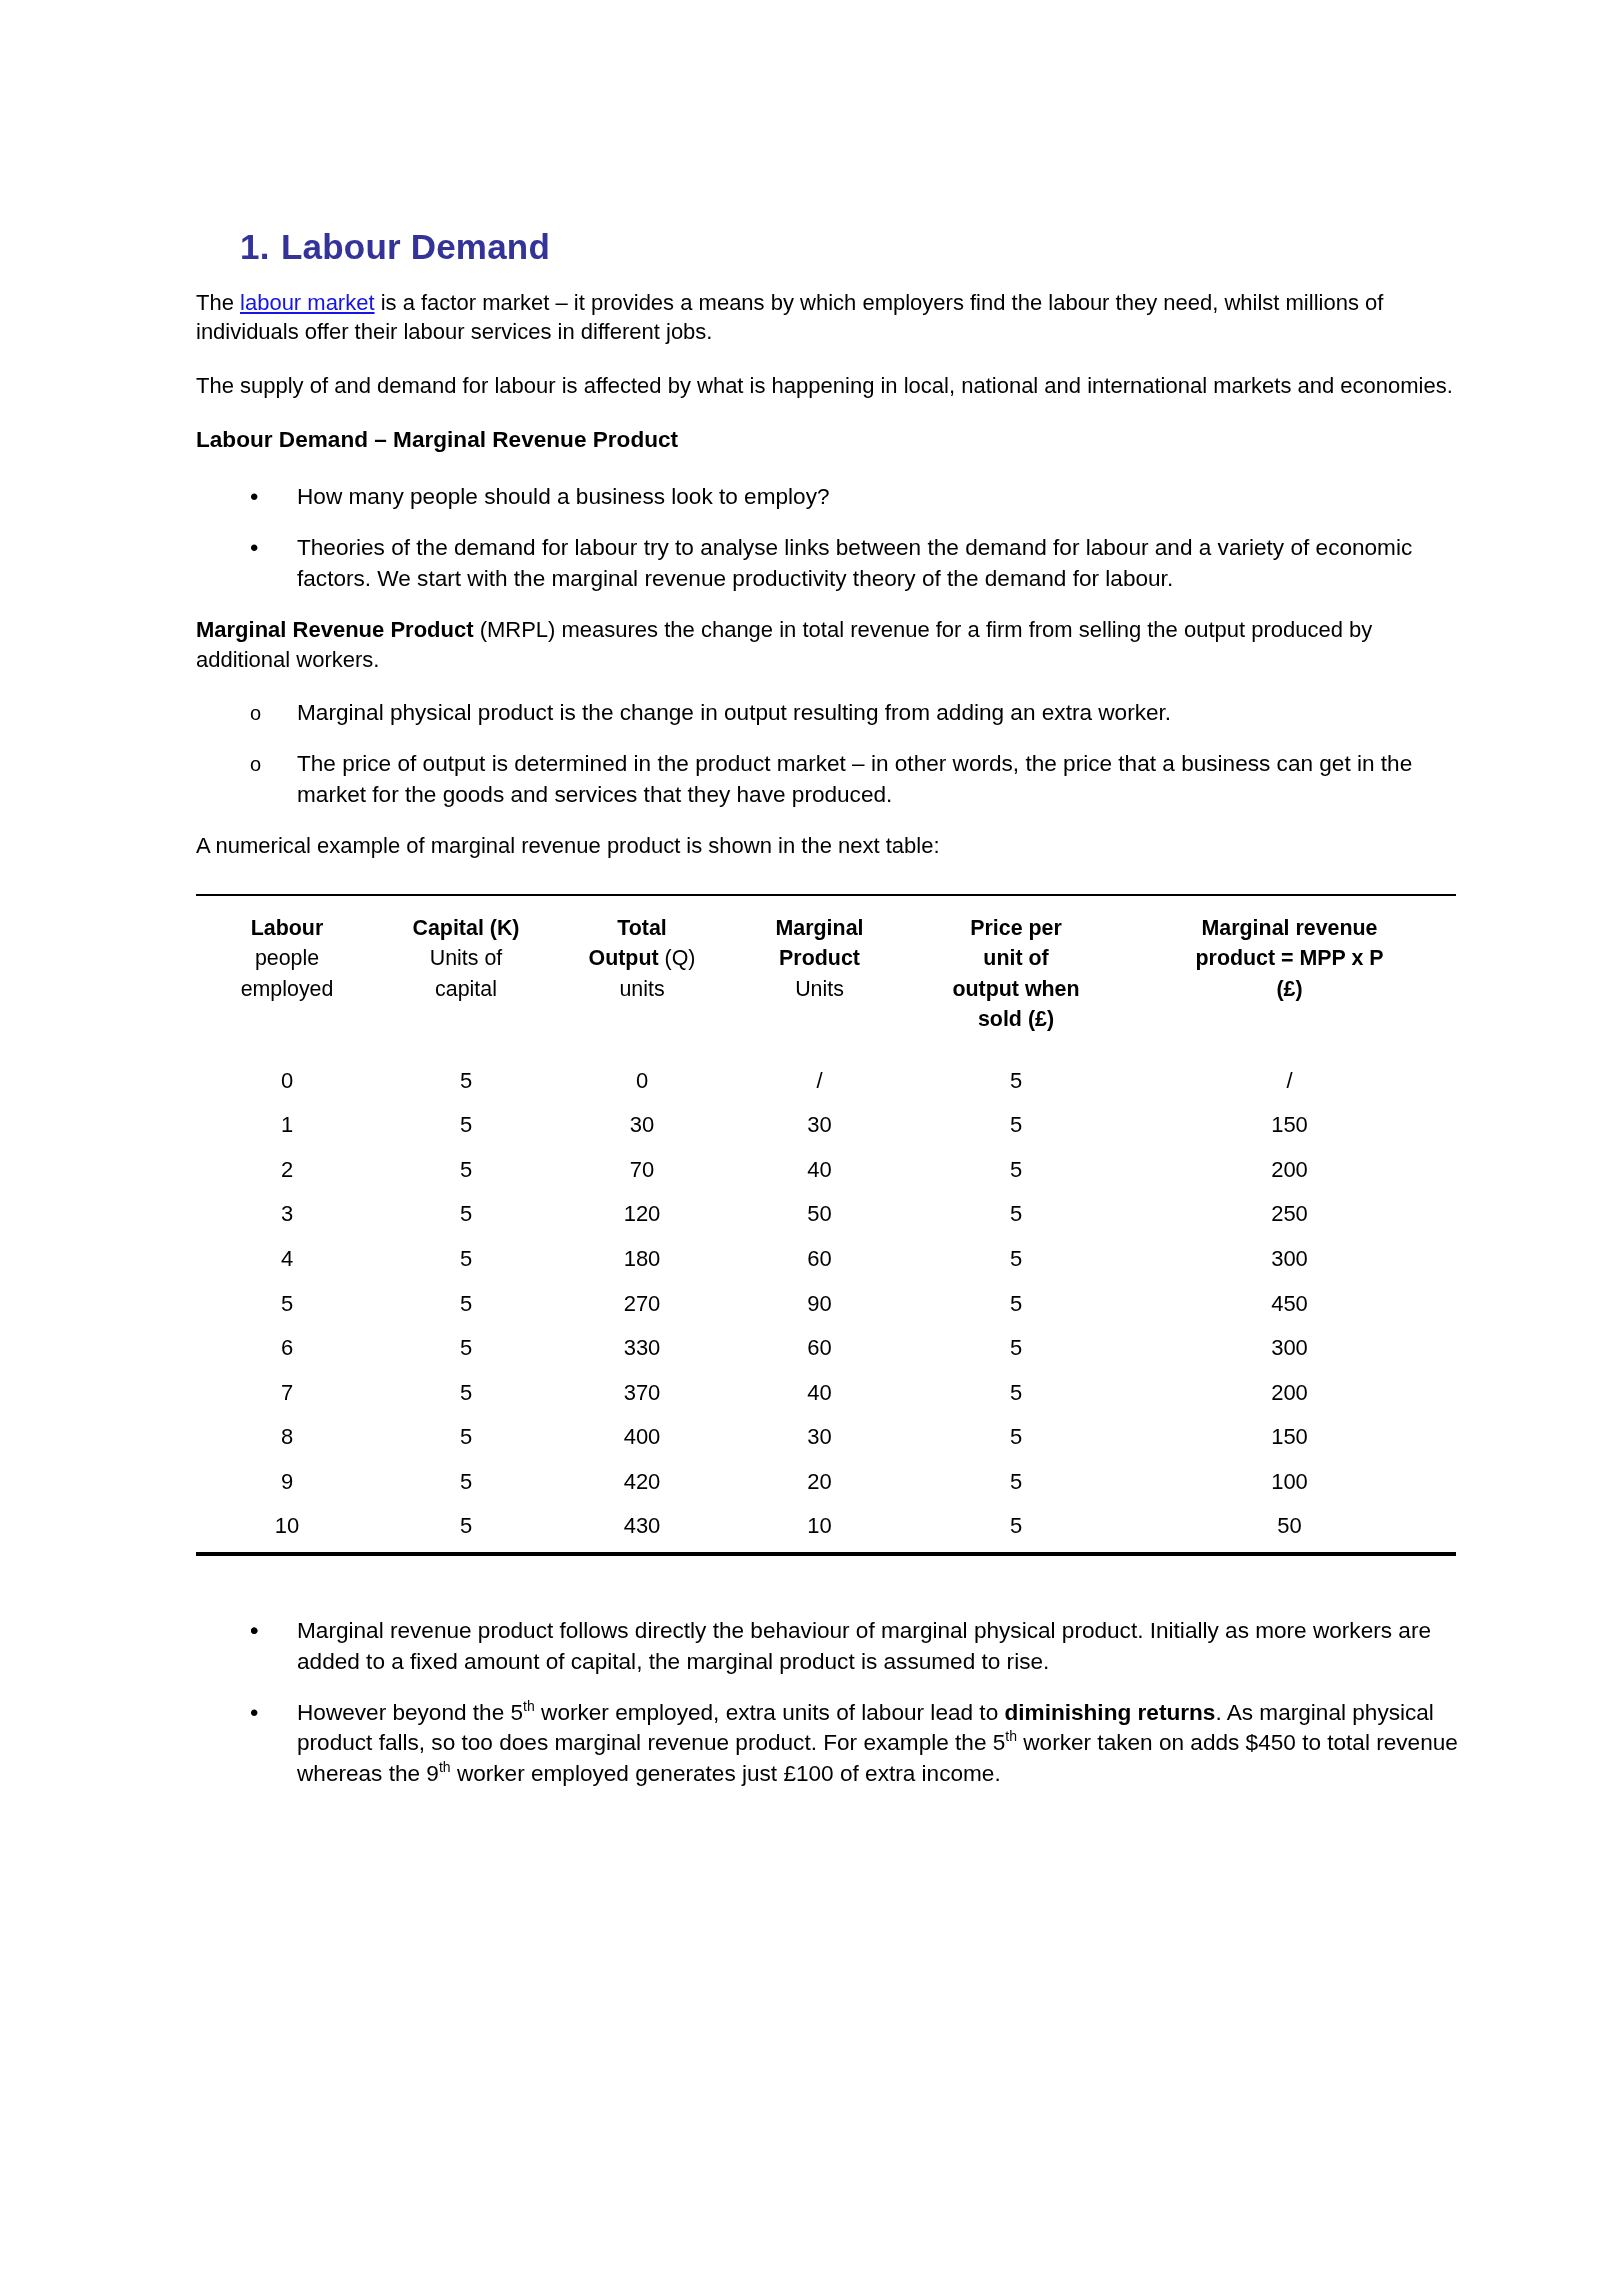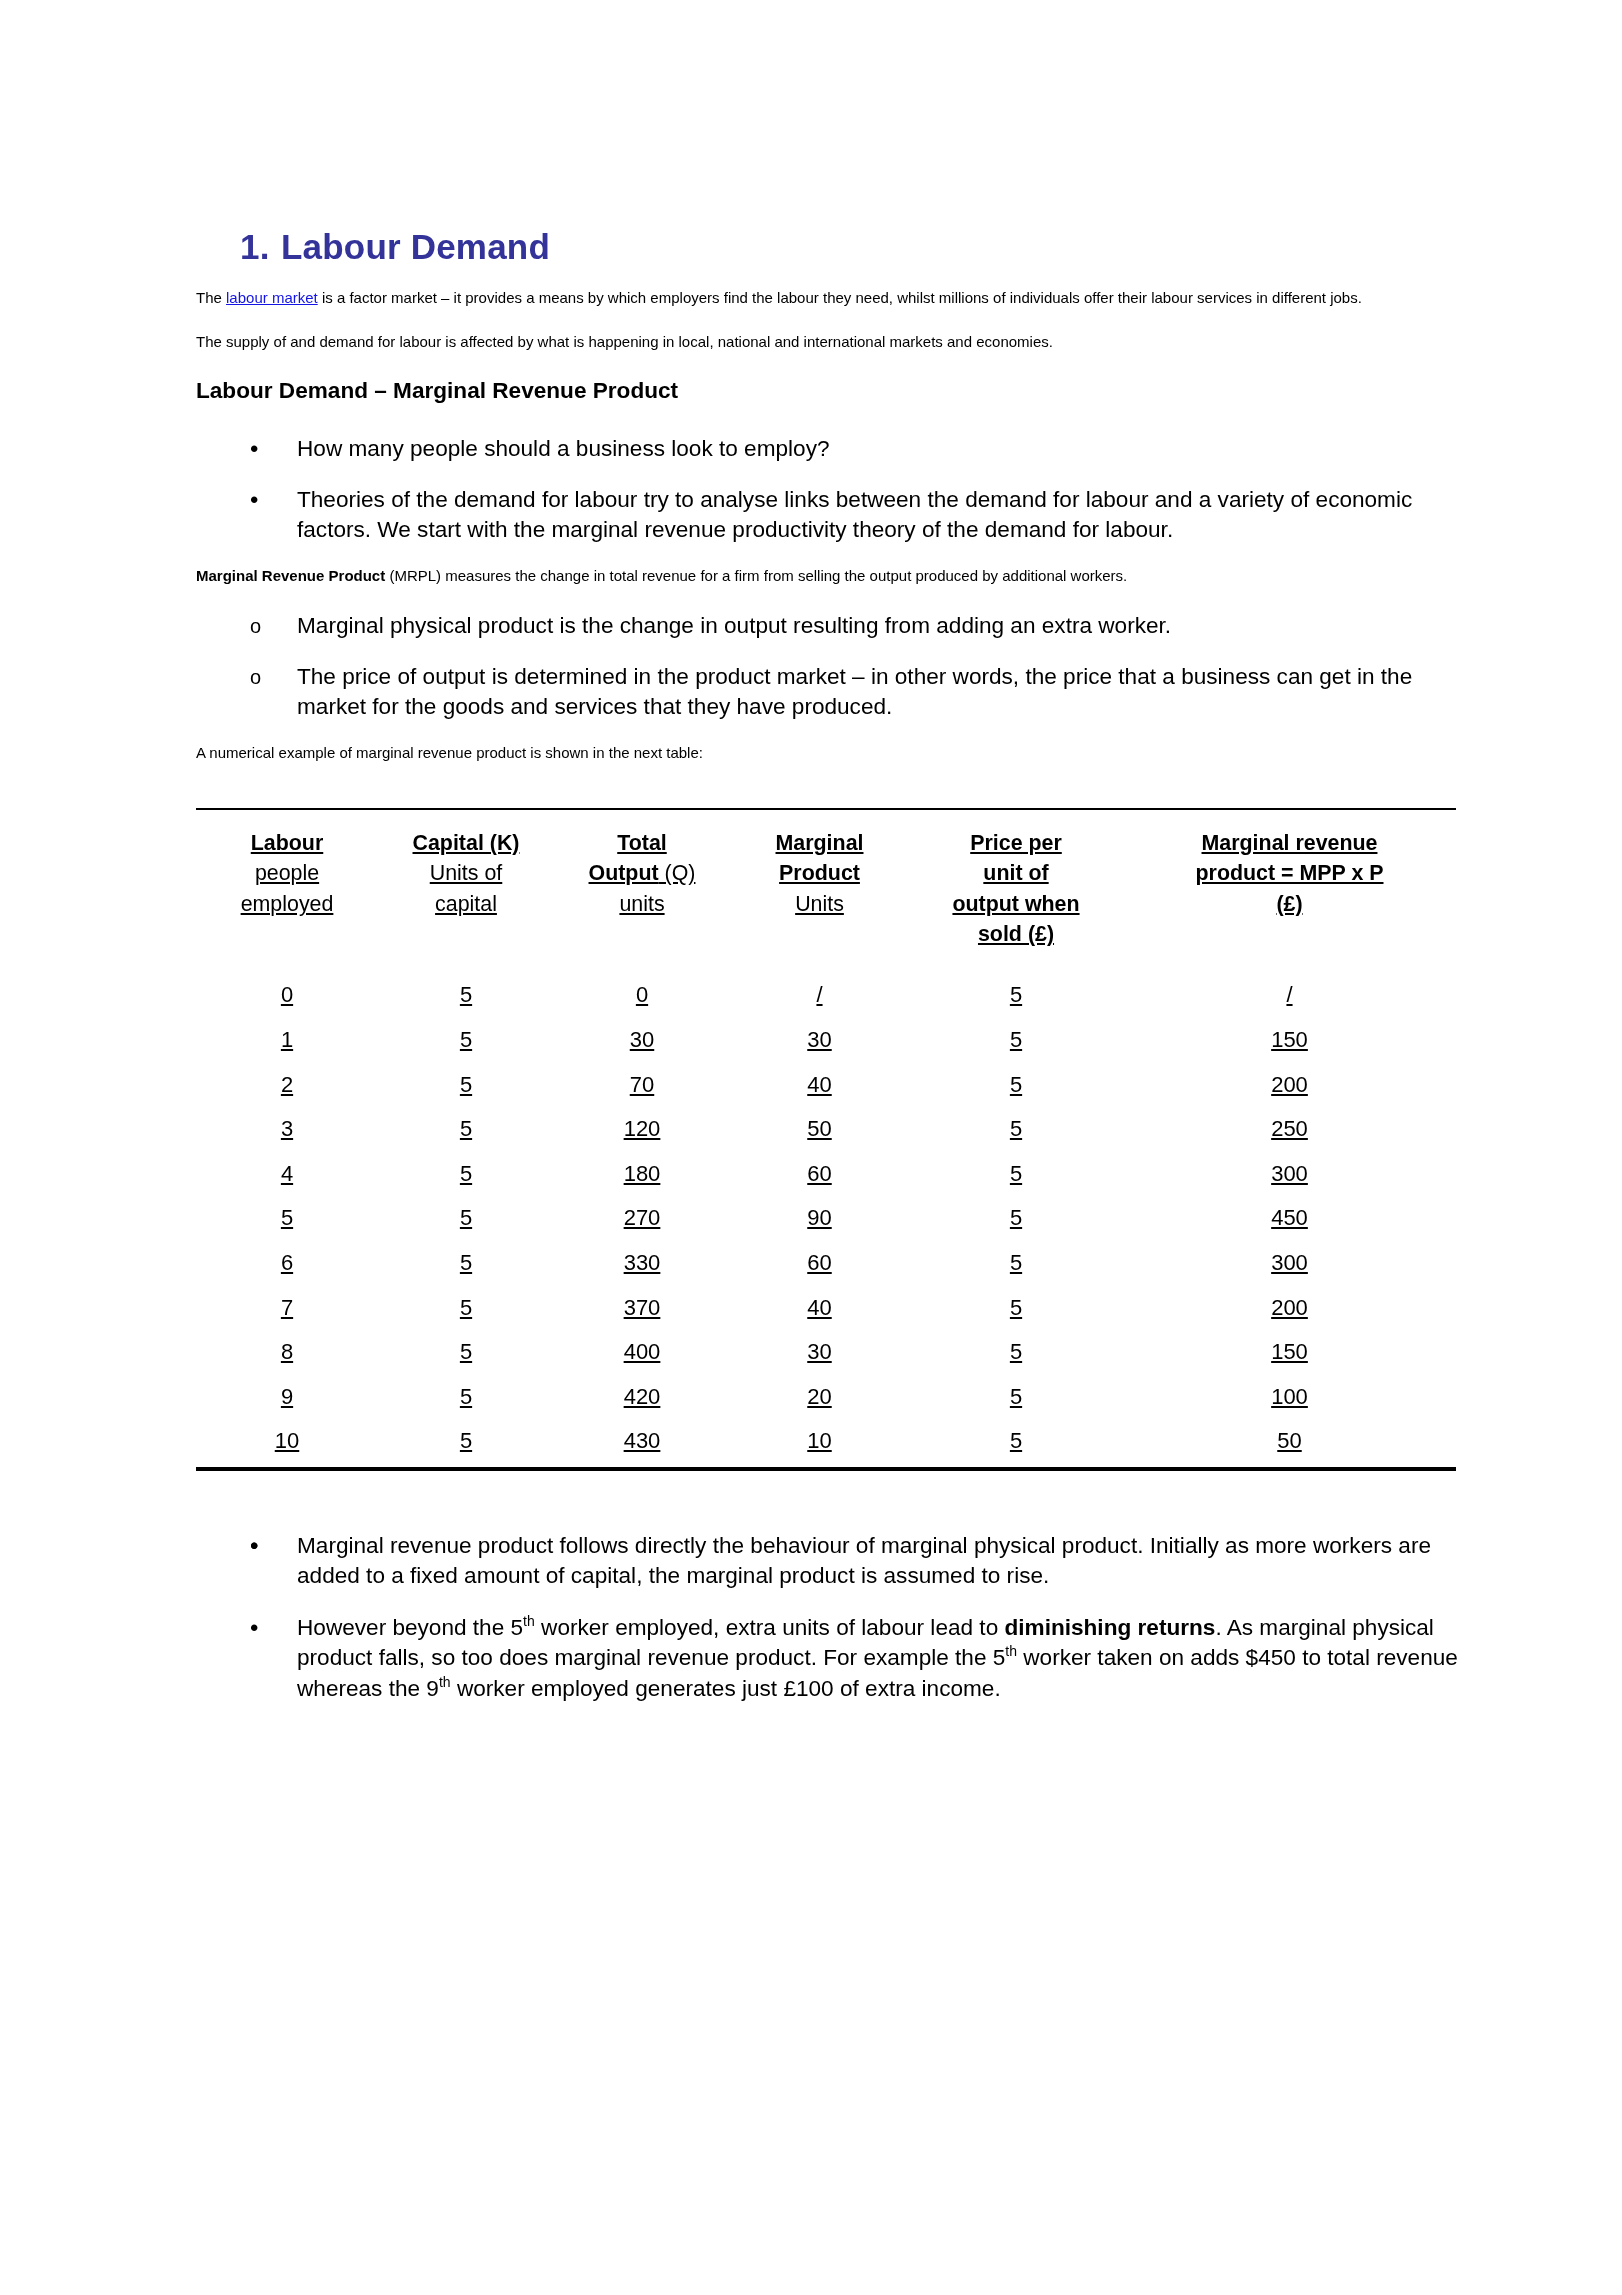--- a/index.html
+++ b/index.html
@@ -41,21 +41,21 @@
     letter-spacing: 0.2px;
   }
   .doc-heading .num {
     width: 41px;
     flex: 0 0 41px;
   }
 
   
   p.body {
     margin: 0 0 24px 0;
-    font-size: 15px;
+    font-size: 22px;
     line-height: 1.35;
     color: #000000;
   }
   .inline-link {
     color: #1414e6;
     text-decoration: underline;
   }
   .sub-heading {
     margin: 8px 0 27px 0;
     font-size: 22.6px;
@@ -101,23 +101,22 @@
   }
   .bullets li b { font-weight: bold; }
   sup {
     font-size: 0.62em;
     vertical-align: super;
     line-height: 0;
   }
 
   
   .table-wrap {
-    margin: 45px 0 0 0;
+    margin: 33px 0 0 0;
     padding-left: 0;
-    text-decoration: underline;
   }
   table.mrp-table {
     border-collapse: collapse;
     width: 1259px;
     table-layout: fixed;
   }
   table.mrp-table thead th {
     border-top: 2.4px solid #000000;
     padding: 17.4px 3.2px 24px 3.2px;
     vertical-align: top;

